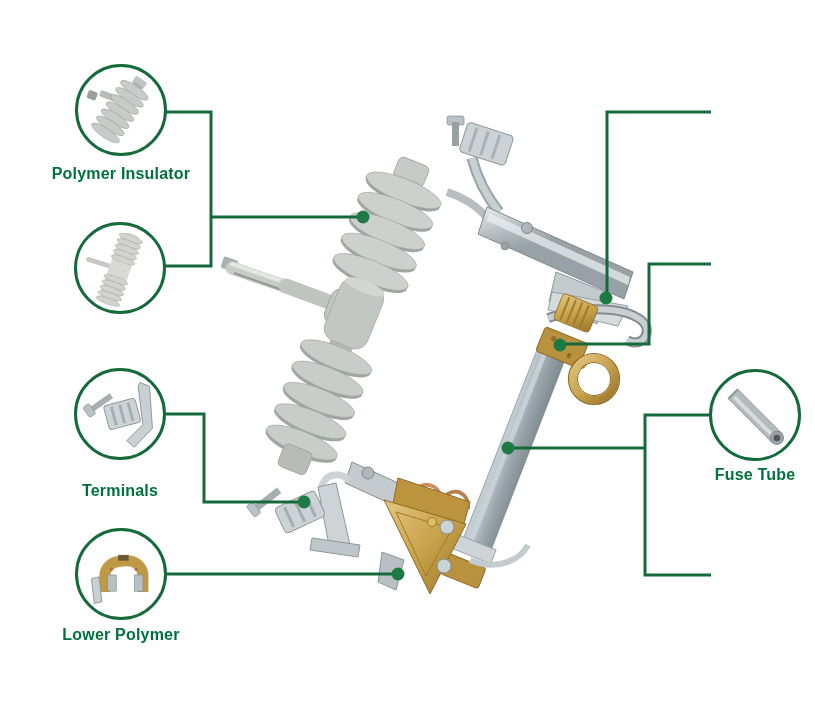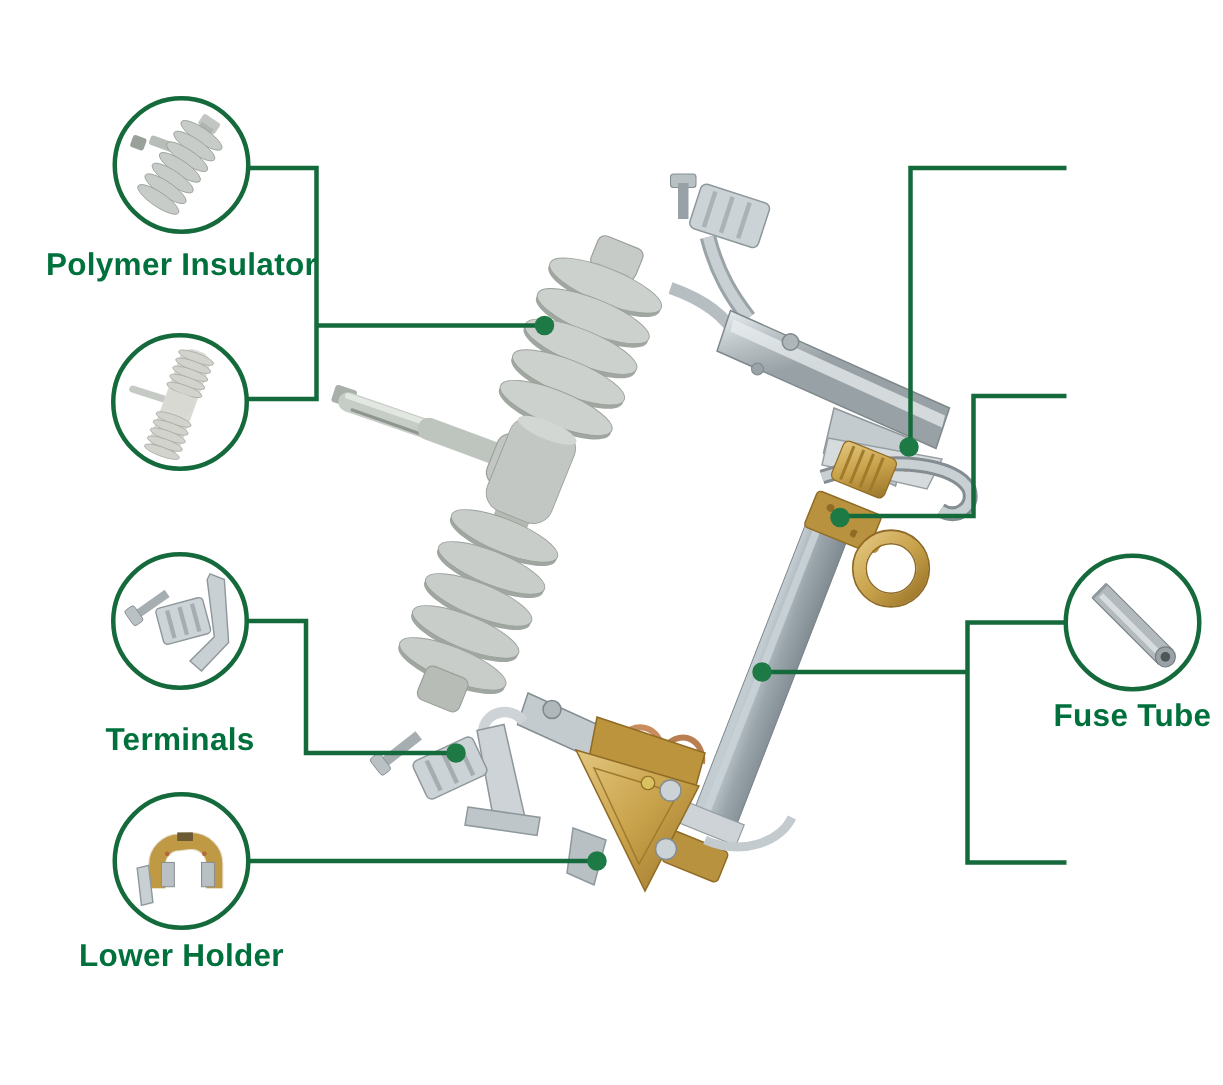--- a/index.html
+++ b/index.html
@@ -4,21 +4,21 @@
 <style>
   html,body{margin:0;padding:0;background:#ffffff;}
   body{width:815px;height:723px;position:relative;font-family:"Liberation Sans",sans-serif;}
   .canvas{position:absolute;left:0;top:0;width:815px;height:723px;overflow:hidden;background:#fff;}
   svg.layer{position:absolute;left:0;top:0;}
   .callout{position:absolute;}
   .thumb{width:92px;height:92px;box-sizing:border-box;border:3px solid #156a3c;border-radius:50%;
          background:#fff;overflow:hidden;display:flex;align-items:center;justify-content:center;}
   .thumb svg{width:82px;height:82px;display:block;}
   .callout-label{position:absolute;width:230px;text-align:center;color:#00713C;
-                 font-weight:700;font-size:21px;letter-spacing:.2px;white-space:nowrap;}
+                 font-weight:700;font-size:16px;letter-spacing:.2px;white-space:nowrap;}
 </style>
 </head>
 <body>
 
 <div class="canvas">
 
   <svg class="layer" width="815" height="723" viewBox="0 0 815 723">
     <defs>
       <linearGradient id="steelBar" x1="500" y1="205" x2="512" y2="250" gradientUnits="userSpaceOnUse">
         <stop offset="0" stop-color="#e3e8ea"></stop>
@@ -255,21 +255,21 @@
         <path d="M26,62 L26,45 C26,37 33,30 41,30 L49,29 C59,29 66,36 66,45 L66,62" stroke="#cfa84e" stroke-width="11" fill="none" stroke-linejoin="round"></path>
         <path d="M26,62 L26,45 C26,37 33,30 41,30 L49,29 C59,29 66,36 66,45 L66,62" stroke="#8f6b24" stroke-width="12.5" fill="none" opacity=".25"></path>
         <rect x="40" y="23" width="11" height="6" fill="#6b5a33"></rect>
         <rect x="29" y="44" width="9" height="17" fill="#b9c0c4" stroke="#878f93" stroke-width=".7"></rect>
         <rect x="57" y="44" width="9" height="17" fill="#b9c0c4" stroke="#878f93" stroke-width=".7"></rect>
         <polygon points="12,48 20,46 23,72 15,74" fill="#c9d0d3" stroke="#8e979b"></polygon>
         <circle cx="33" cy="38" r="1.6" fill="#b4653a"></circle>
           <circle cx="59" cy="38" r="1.6" fill="#b4653a"></circle>
       </svg>
     </div>
-    <div class="callout-label" style="left:-69px;top:98px">Lower Holder</div>
+    <div class="callout-label" style="left:-69px;top:98px">Lower Polymer</div>
   </div>
 
 
 
   <div class="callout" style="left:709px;top:369px">
     <div class="thumb">
       <svg viewBox="0 0 86 86">
         <polygon points="25,16 71,62 61,72 15,26" fill="#b3babe" stroke="#767f84" stroke-width=".7"></polygon>
         <line x1="21" y1="24" x2="65" y2="68" stroke="#d7dcde" stroke-width="4"></line>
         <circle cx="66" cy="67" r="7" fill="#9aa2a7" stroke="#767f84" stroke-width=".8"></circle>

